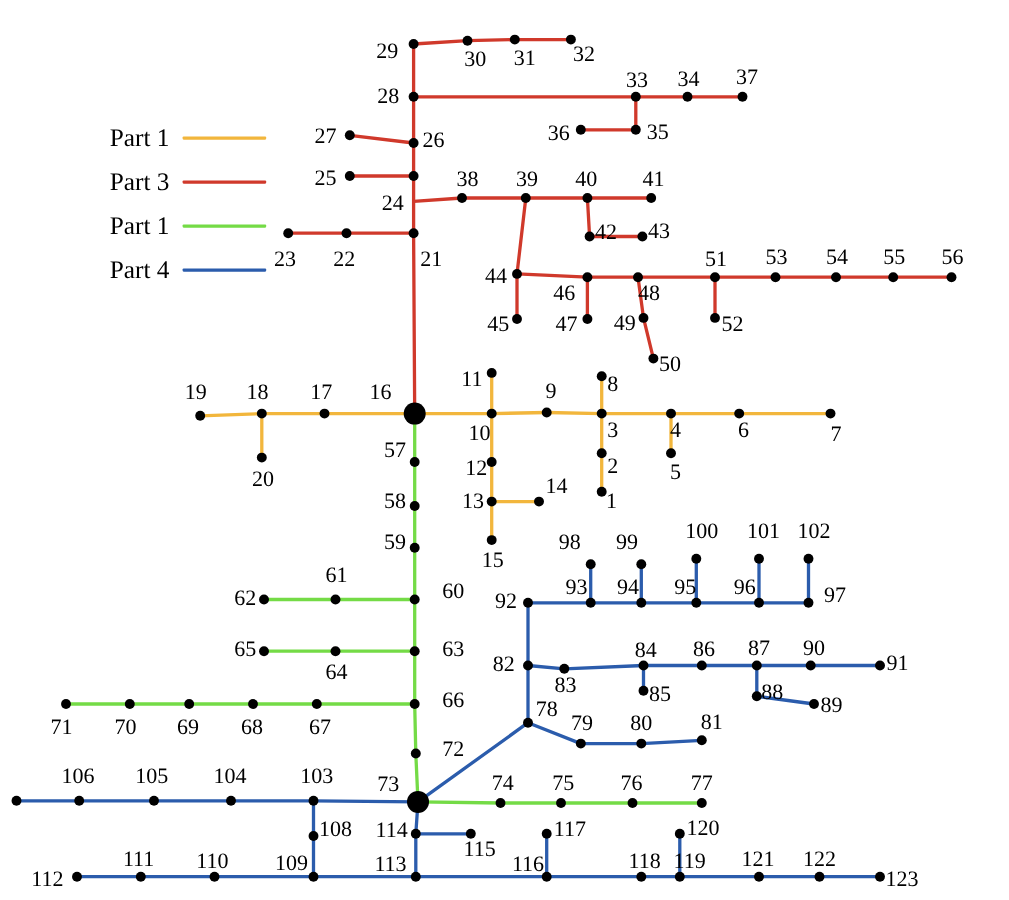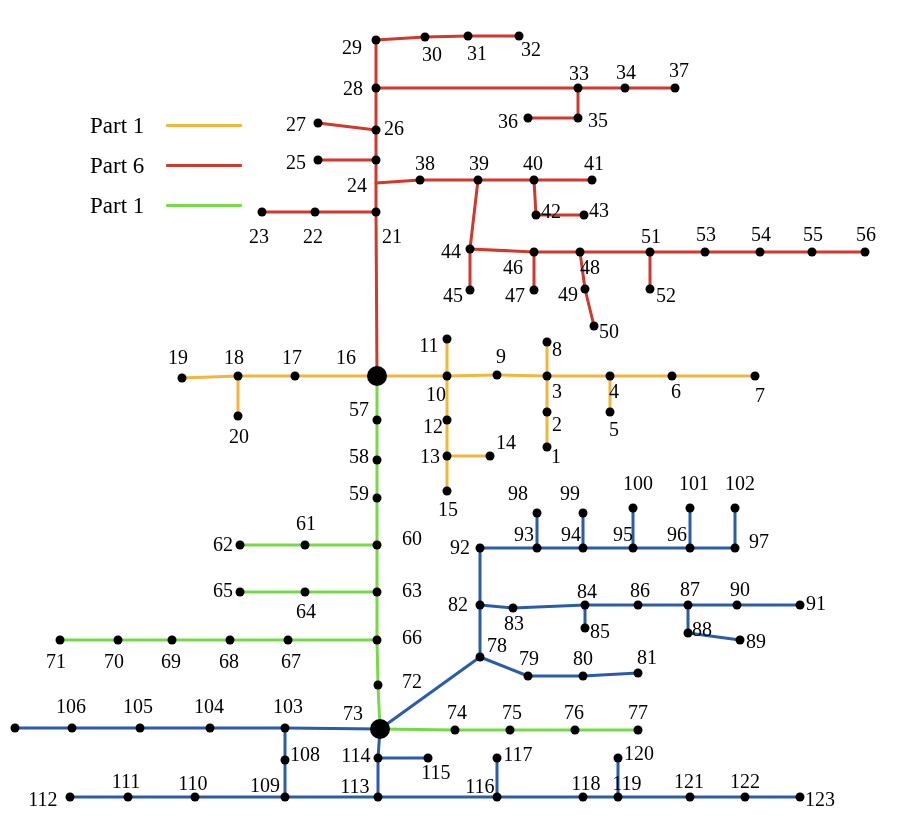--- a/index.html
+++ b/index.html
@@ -22,20 +22,21 @@
     left: 90px;
     top: 112px;
     display: flex;
     flex-direction: column;
     gap: 13px;
   }
   .legend-row {
     display: flex;
     align-items: center;
     height: 27px;
+    text-align: right;
   }
   .legend-label {
     font-size: 23px;
     color: #000000;
     width: 64px;
     white-space: nowrap;
   }
   .legend-line {
     display: inline-block;
     width: 76px;
@@ -418,21 +419,25 @@
       <circle cx="800" cy="797" r="4.5" fill="#000000"></circle>
       <text x="820" y="799" text-anchor="middle" dominant-baseline="central" class="node-label">123</text>
     </svg>
 
   <div class="legend">
     <div class="legend-row">
       <span class="legend-label">Part 1</span>
       <span class="legend-line" style="background: rgb(242, 182, 60);"></span>
     </div>
     <div class="legend-row">
-      <span class="legend-label">Part 6</span>
+      <span class="legend-label">Part 3</span>
       <span class="legend-line" style="background: rgb(208, 57, 43);"></span>
     </div>
     <div class="legend-row">
       <span class="legend-label">Part 1</span>
       <span class="legend-line" style="background: rgb(116, 219, 70);"></span>
     </div>
+    <div class="legend-row">
+      <span class="legend-label">Part 4</span>
+      <span class="legend-line" style="background: rgb(43, 92, 172);"></span>
+    </div>
   </div>
 </div>
 
 </body></html>

